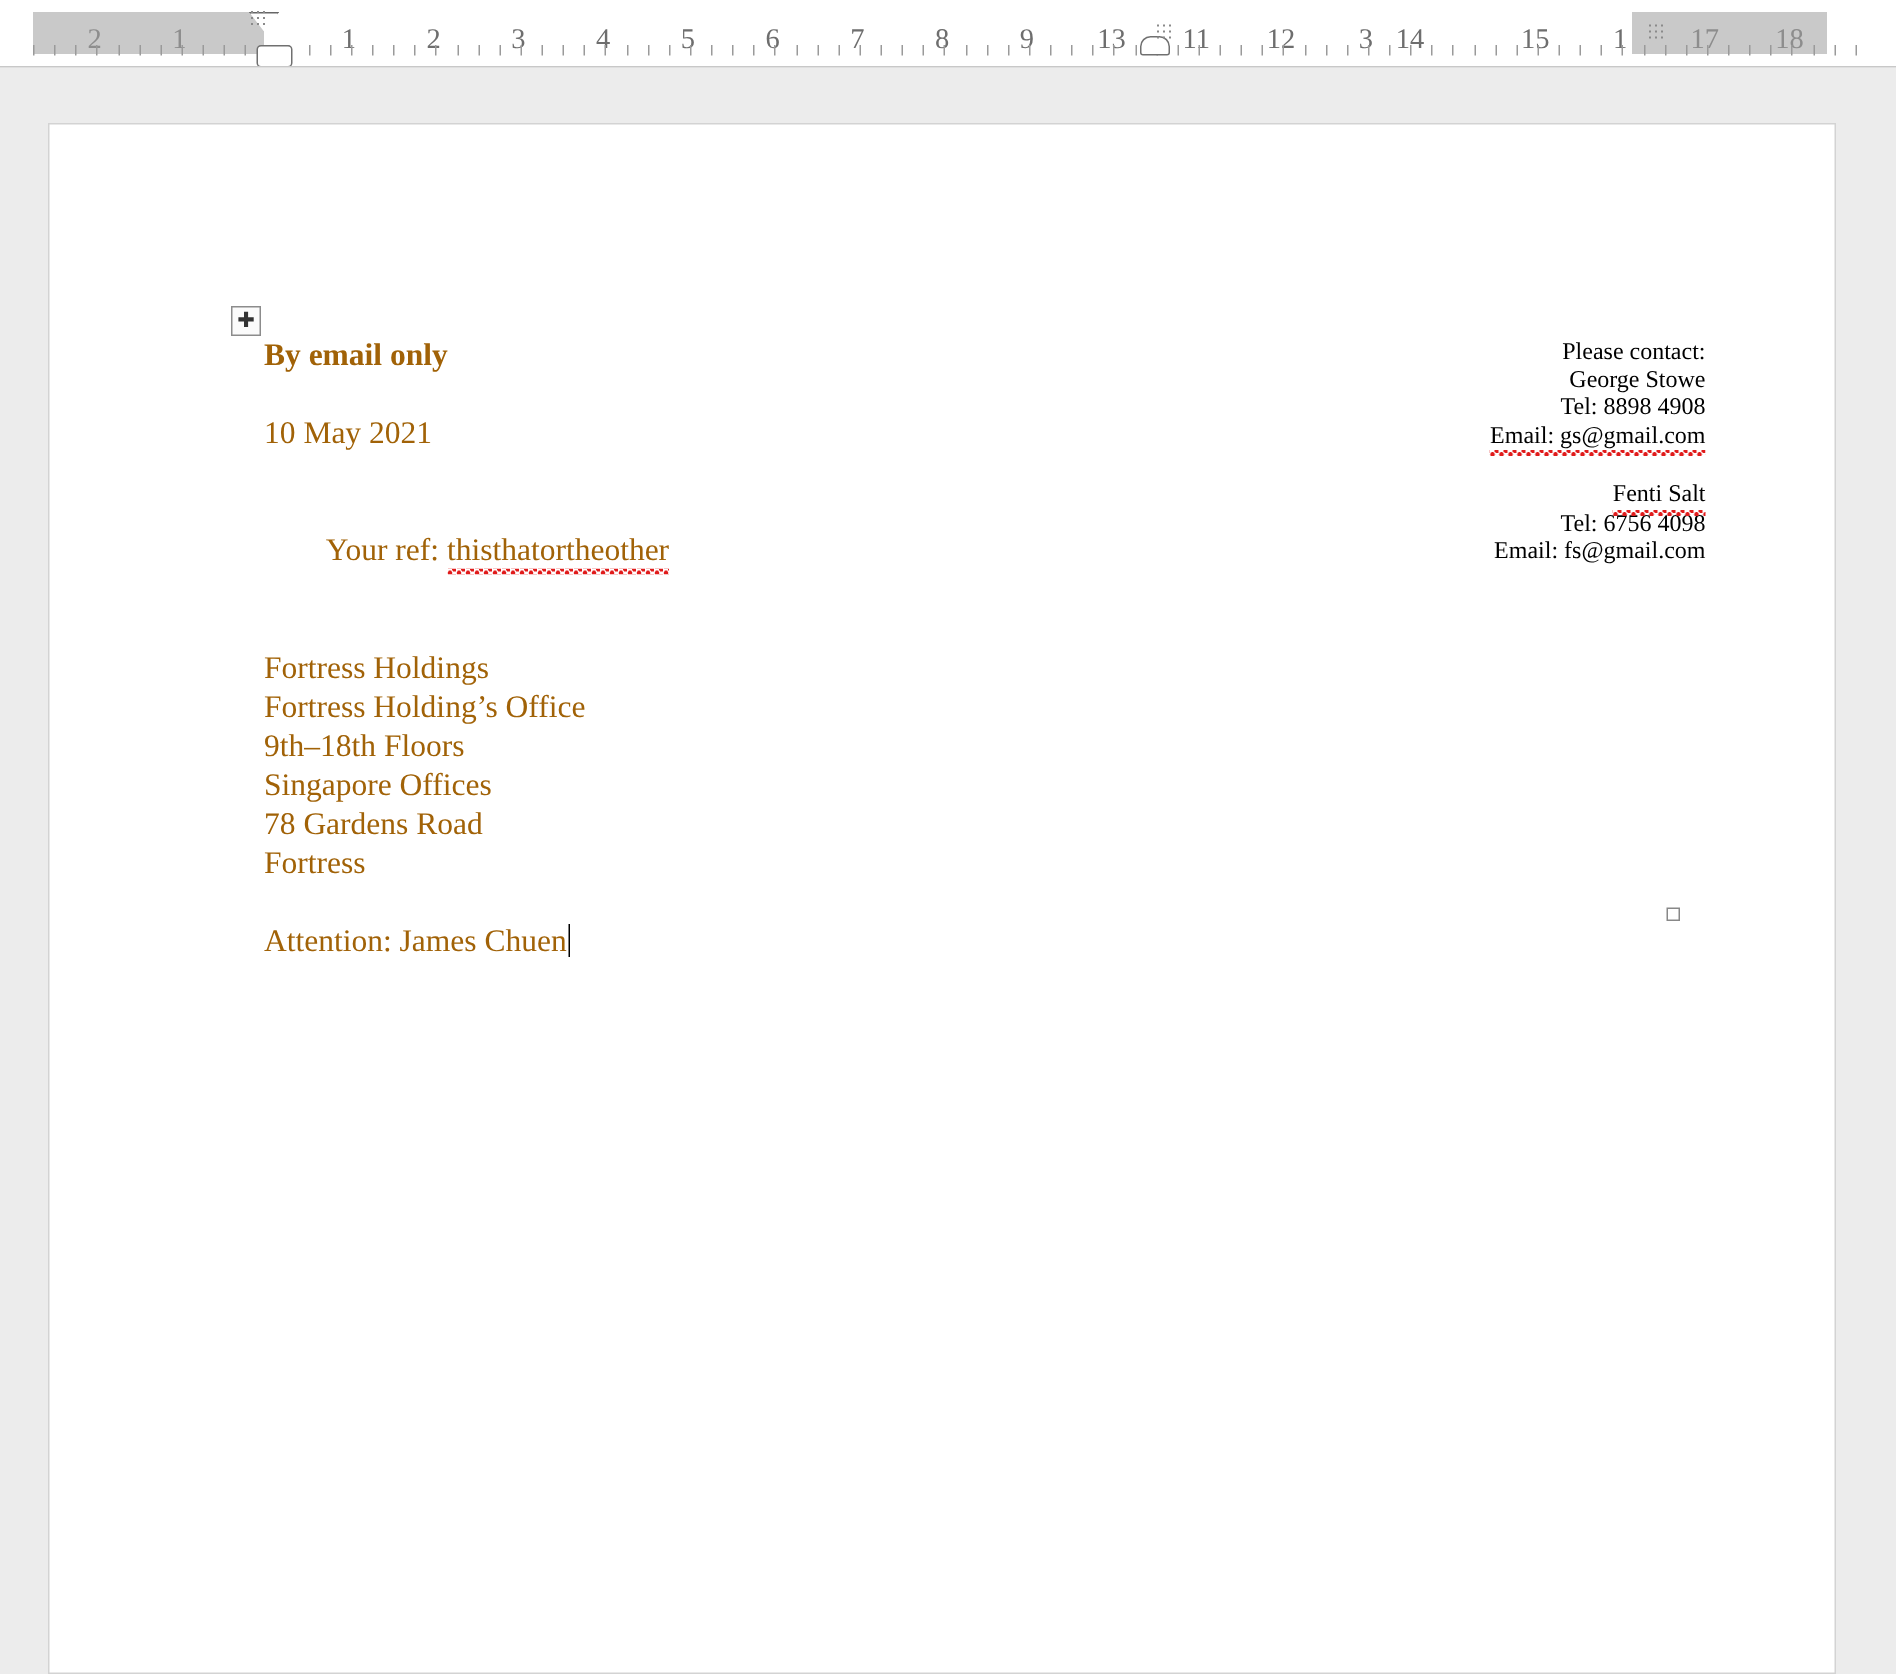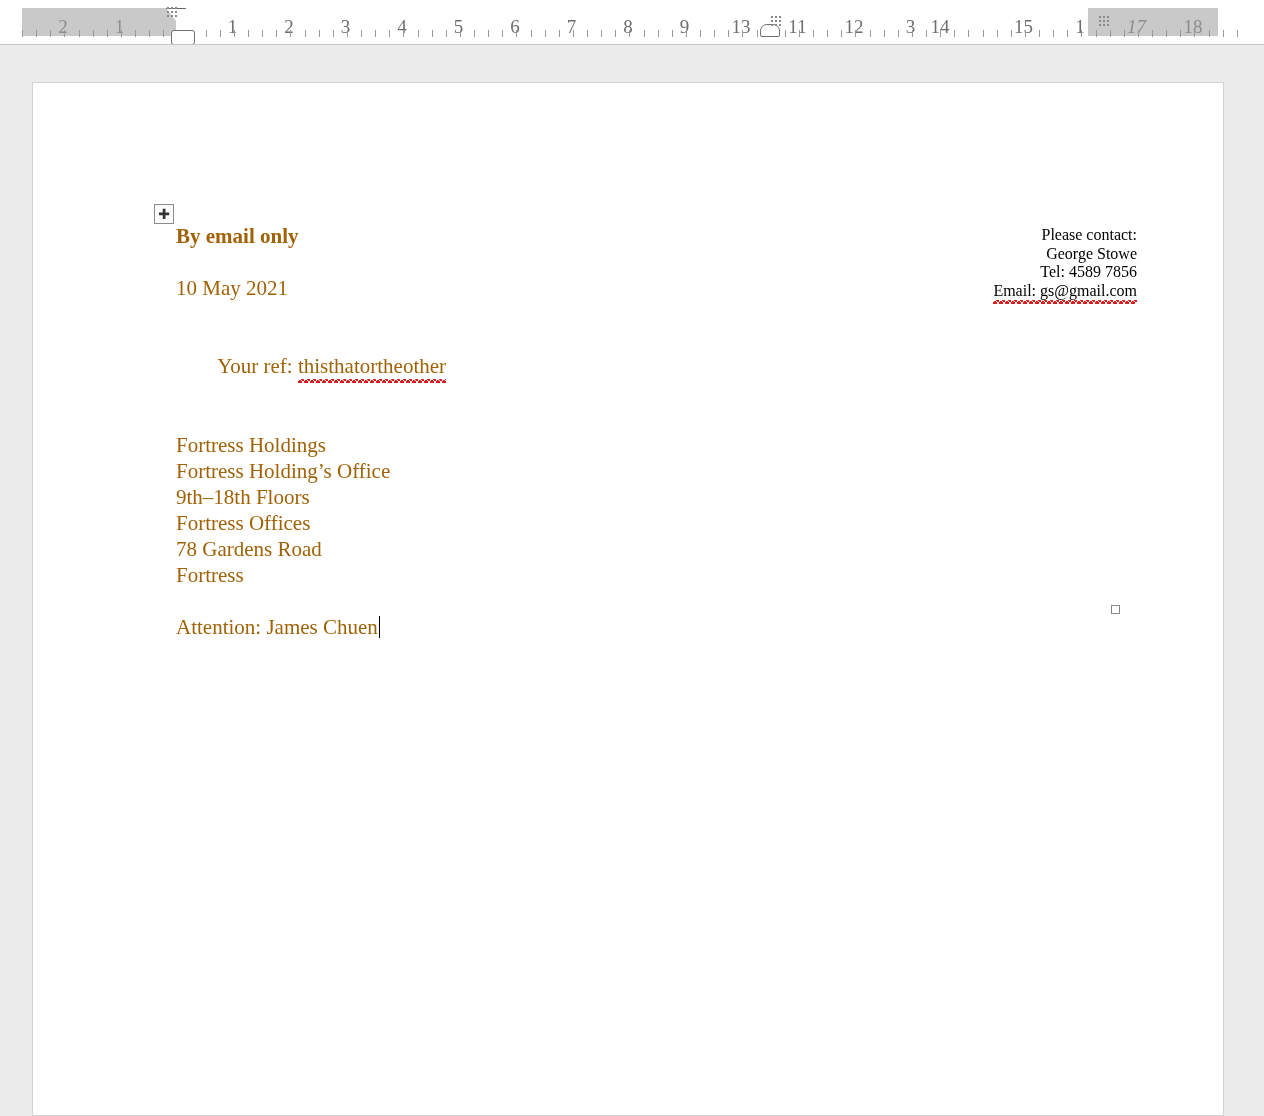--- a/index.html
+++ b/index.html
@@ -222,21 +222,21 @@
         <div class="ruler-num" style="left: 571.5px;">7</div>
         <div class="ruler-num" style="left: 628px;">8</div>
         <div class="ruler-num" style="left: 684.5px;">9</div>
         <div class="ruler-num" style="left: 741px;">13</div>
         <div class="ruler-num" style="left: 797.5px;">11</div>
         <div class="ruler-num" style="left: 854px;">12</div>
         <div class="ruler-num" style="left: 910.5px;">3</div>
         <div class="ruler-num" style="left: 940px;">14</div>
         <div class="ruler-num" style="left: 1023.5px;">15</div>
         <div class="ruler-num" style="left: 1080px;">1</div>
-        <div class="ruler-num dim" style="left: 1136.5px; font-style: italic;">17</div>
+        <div class="ruler-num dim" style="left: 1136.5px;">17</div>
         <div class="ruler-num dim" style="left: 1193px;">18</div>
         <div class="tick" style="left: 22px;"></div>
         <div class="tick" style="left: 36px;"></div>
         <div class="tick" style="left: 50px;"></div>
         <div class="tick" style="left: 64px;"></div>
         <div class="tick" style="left: 79px;"></div>
         <div class="tick" style="left: 93px;"></div>
         <div class="tick" style="left: 107px;"></div>
         <div class="tick" style="left: 121px;"></div>
         <div class="tick" style="left: 135px;"></div>
@@ -336,29 +336,34 @@
       <div class="gap-24"></div>
       <div class="ln">10 May 2021</div>
       <div class="gap-24"></div>
       <div class="ln">
         <span>Your ref:</span><span>&nbsp;</span><span class="squiggle">thisthatortheother</span>
       </div>
       <div class="gap-24"></div>
       <div class="ln">Fortress Holdings</div>
       <div class="ln">Fortress Holding’s Office</div>
       <div class="ln">9th–18th Floors</div>
-      <div class="ln">Fortress Offices</div>
+      <div class="ln">Singapore Offices</div>
       <div class="ln">78 Gardens Road</div>
       <div class="ln">Fortress</div>
       <div class="gap-24"></div>
       <div class="ln"><span>Attention: James Chuen</span><span class="caret"></span></div>
     </div>
 
     <div class="contact-block">
       <div class="contact-line">Please contact:</div>
       <div class="contact-line">George Stowe</div>
-      <div class="contact-line">Tel: 4589 7856</div>
+      <div class="contact-line">Tel: 8898 4908</div>
       <div class="contact-line"><span class="squiggle">Email: gs@gmail.com</span></div>
+      <div class="blk2">
+        <div class="contact-line"><span class="squiggle">Fenti Salt</span></div>
+        <div class="contact-line">Tel: 6756 4098</div>
+        <div class="contact-line">Email: fs@gmail.com</div>
+      </div>
     </div>
 
     <div class="anchor-sq"></div>
   </div>
 </div>
 
 </body></html>

